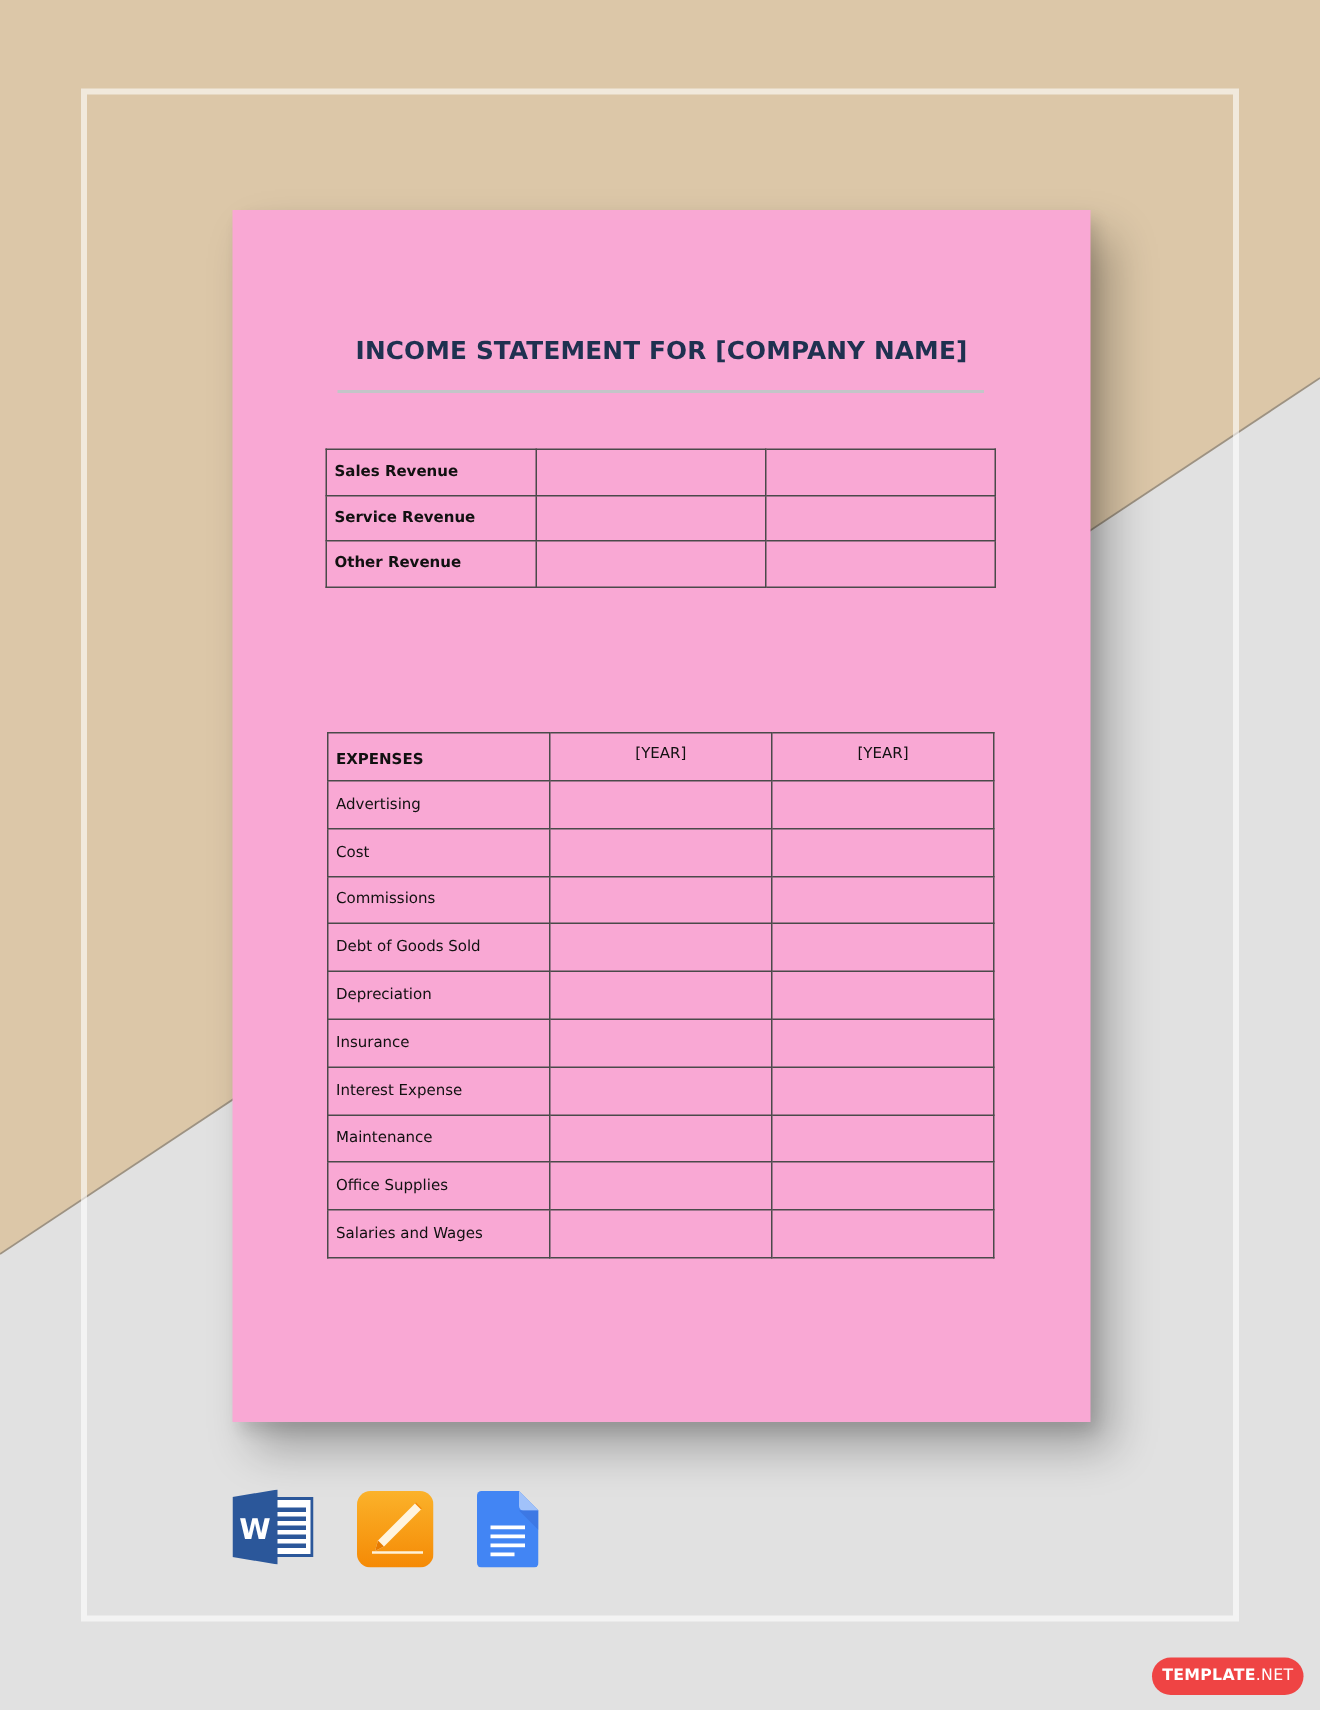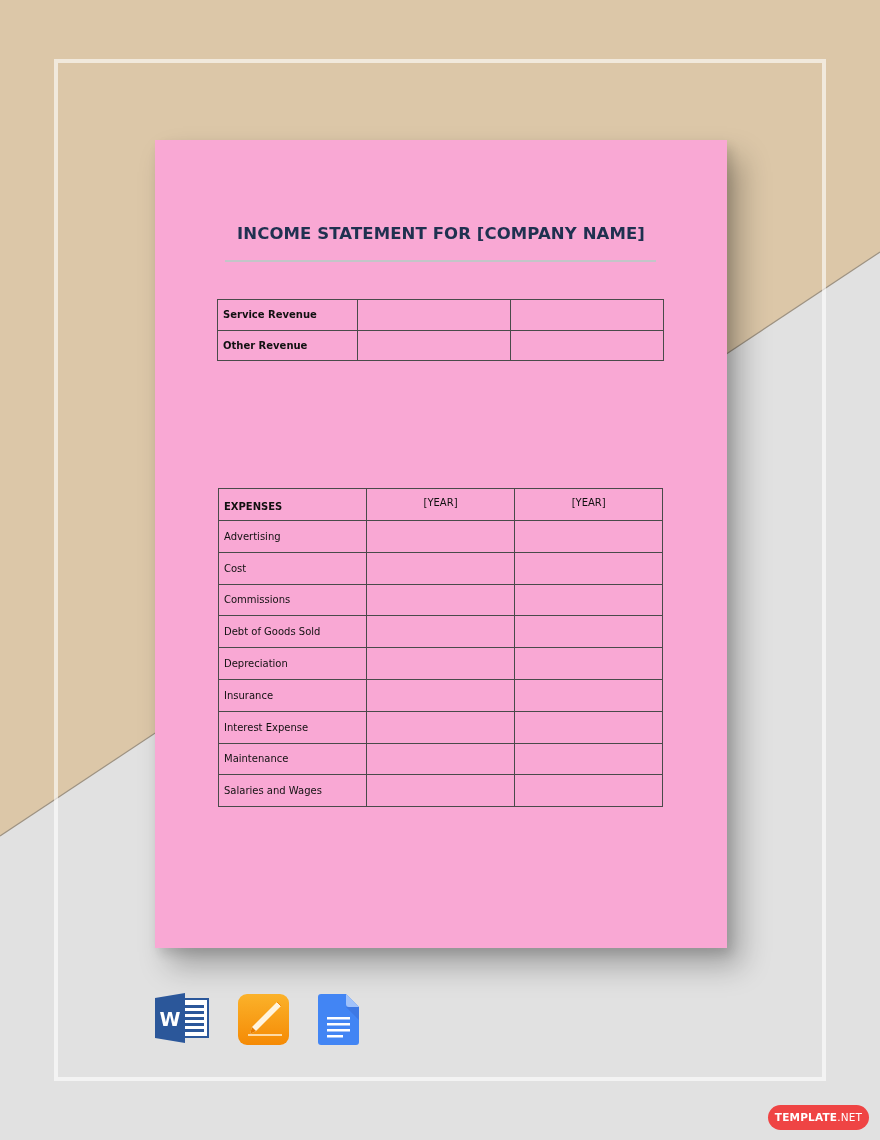--- a/index.html
+++ b/index.html
@@ -100,20 +100,25 @@
 
 <div class="frame"></div>
 
 <div class="doc">
   <div class="doc-title">INCOME STATEMENT FOR [COMPANY NAME]</div>
   <div class="title-rule"></div>
 
   <table class="fin" id="rev-table">
     <tbody>
     <tr class="row">
+      <td class="c0 lab-b">Sales Revenue</td>
+      <td class="c1"></td>
+      <td class="c2"></td>
+    </tr>
+    <tr class="row">
       <td class="c0 lab-b">Service Revenue</td>
       <td class="c1"></td>
       <td class="c2"></td>
     </tr>
     <tr class="row">
       <td class="c0 lab-b">Other Revenue</td>
       <td class="c1"></td>
       <td class="c2"></td>
     </tr>
   </tbody>
@@ -156,20 +161,25 @@
       <td class="c1"></td>
       <td class="c2"></td>
     </tr>
     <tr class="row">
       <td class="c0">Interest Expense</td>
       <td class="c1"></td>
       <td class="c2"></td>
     </tr>
     <tr class="row">
       <td class="c0">Maintenance</td>
+      <td class="c1"></td>
+      <td class="c2"></td>
+    </tr>
+    <tr class="row">
+      <td class="c0">Office Supplies</td>
       <td class="c1"></td>
       <td class="c2"></td>
     </tr>
     <tr class="row">
       <td class="c0">Salaries and Wages</td>
       <td class="c1"></td>
       <td class="c2"></td>
     </tr>
   </tbody>
     </table>

